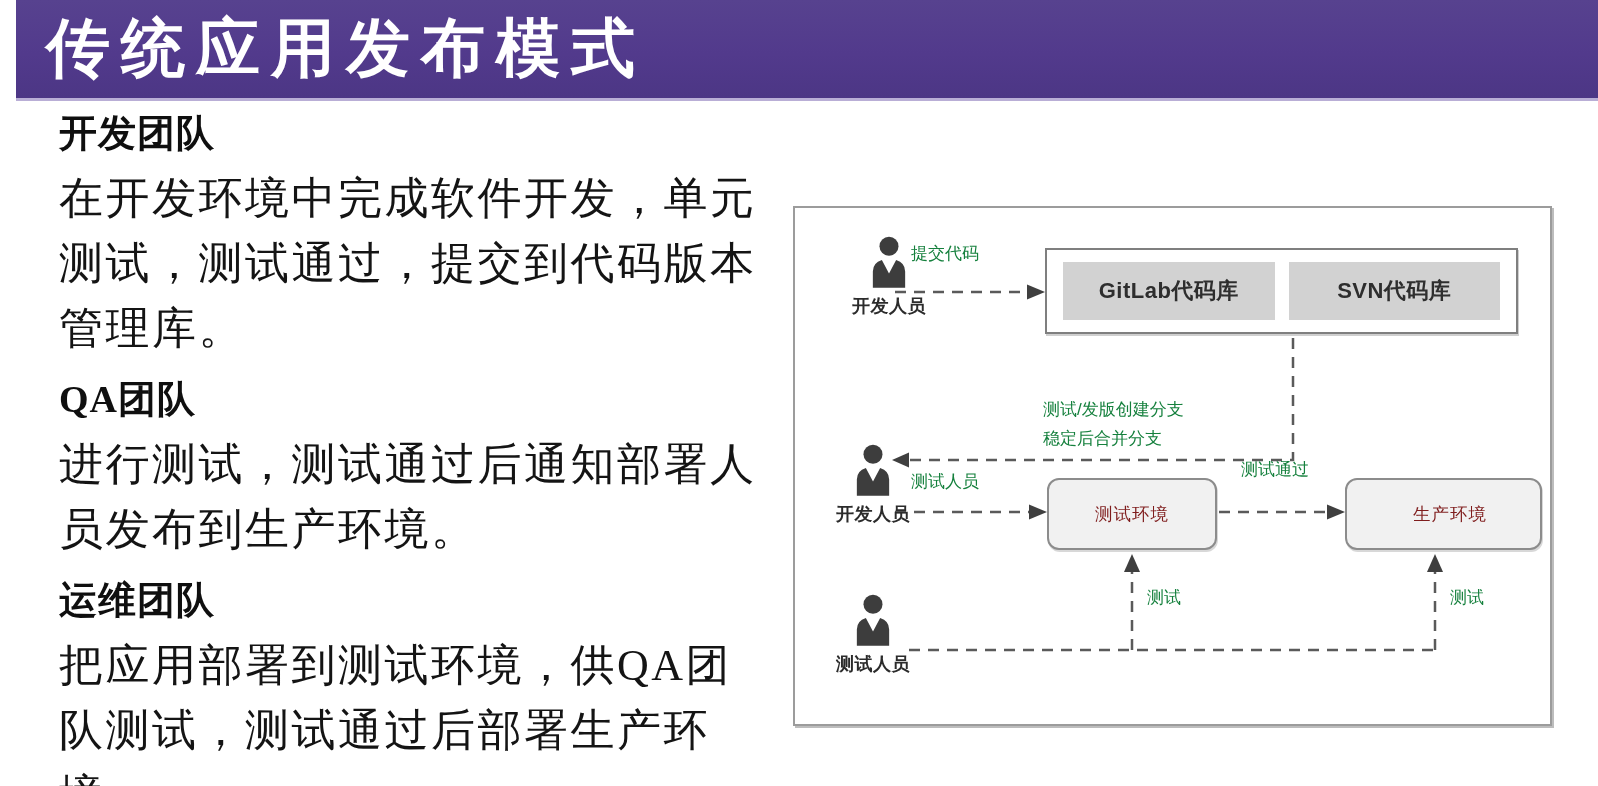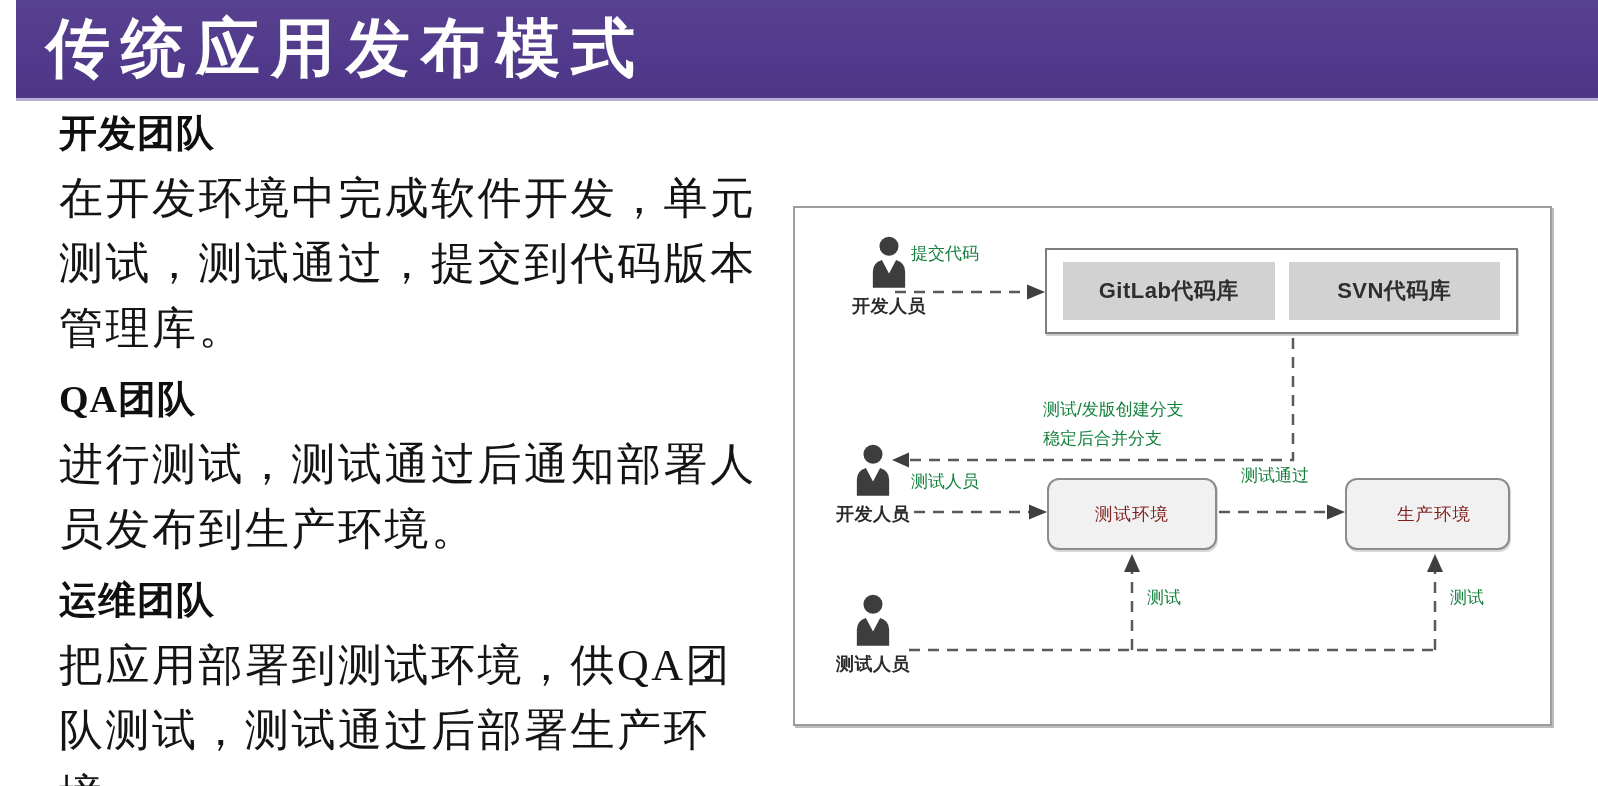--- a/index.html
+++ b/index.html
@@ -77,21 +77,21 @@
   }
 
   .env-box{
     position:absolute;height:72px;box-sizing:border-box;
     background:#f1f1f1;border:2px solid #8c8c8c;border-radius:12px;
     display:flex;align-items:center;justify-content:center;
     font-size:17.5px;color:#7f1d1d;letter-spacing:1px;
     box-shadow:1px 2px 0 #d8d8d8;
   }
   .env-test{left:252px;top:270px;width:170px;}
-  .env-prod{left:550px;top:270px;width:165px;padding-left:13px;}
+  .env-prod{left:550px;top:270px;width:197px;padding-left:13px;}
 
   .line{stroke:#5a5a5a;stroke-width:2.5;fill:none;stroke-dasharray:11 8;}
   .ahead{fill:#3f3f3f;stroke:none;}
 </style>
 </head>
 <body>
 
 <header class="banner">
   <h1>传统应用发布模式</h1>
 </header>
@@ -162,21 +162,21 @@
         <circle cx="20" cy="10.5" r="10"></circle>
         <path d="M3 54 V37 q0-9 9.5-12 L20 39 l7.5-14 q9.5 3 9.5 12 V54 Z"></path>
       </svg>
     </span>
     <span class="alabel">开发人员</span>
   </div>
 
   <div class="edge-label center" style="left:95px;top:262px;width:110px;">测试人员</div>
 
   <div class="env-box env-test">测试环境</div>
-  <div class="edge-label center" style="left:425px;top:256px;width:110px;">测试通过</div>
+  <div class="edge-label center" style="left:425px;top:250px;width:110px;">测试通过</div>
   <div class="env-box env-prod">生产环境</div>
 
   <div class="actor" style="left:8px;top:386px;">
     <span class="icon">
       <svg viewBox="0 0 40 54" width="38" height="52">
         <circle cx="20" cy="10.5" r="10"></circle>
         <path d="M3 54 V37 q0-9 9.5-12 L20 39 l7.5-14 q9.5 3 9.5 12 V54 Z"></path>
       </svg>
     </span>
     <span class="alabel">测试人员</span>

